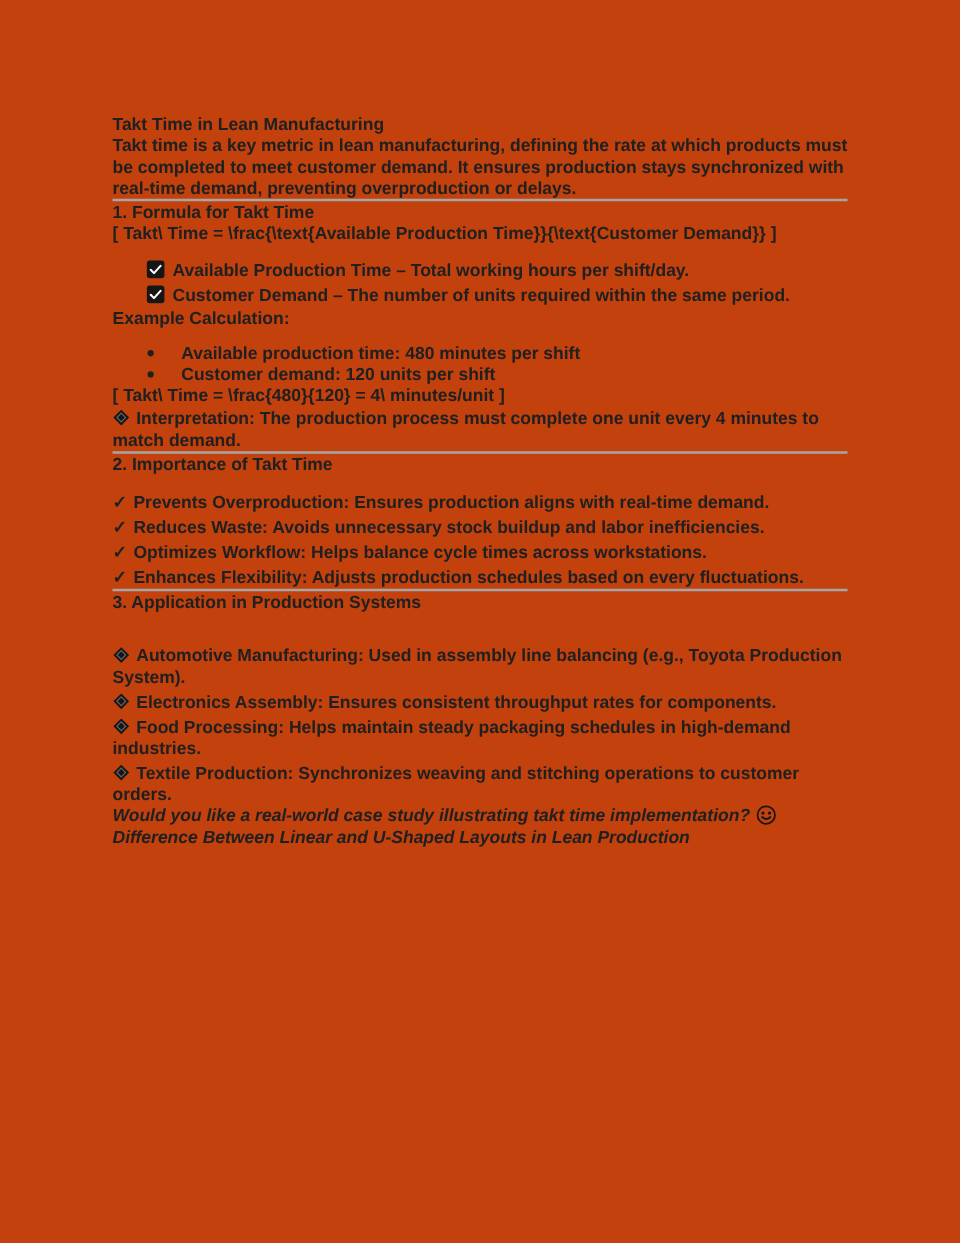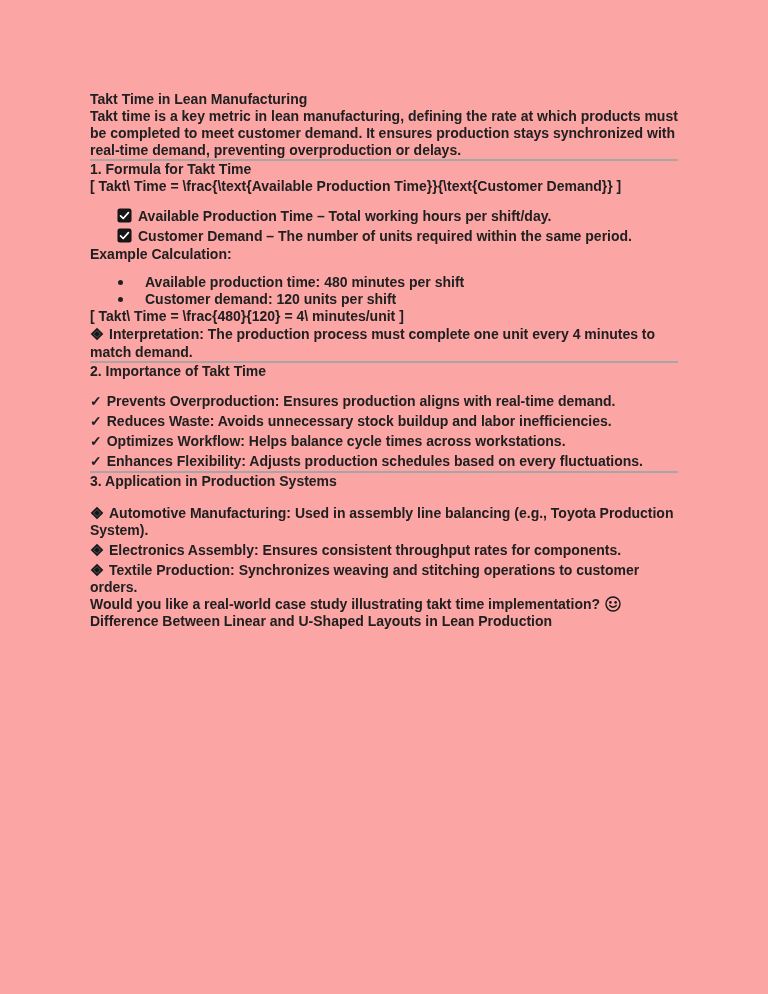--- a/index.html
+++ b/index.html
@@ -1,36 +1,36 @@
 <!DOCTYPE html>
 <html><head>
 <meta charset="utf-8">
 <style>
   html, body { margin: 0; padding: 0; background: #ffffff; }
   .page {
     width: 768px;
     height: 994px;
-    background: #fca5a5;
+    background: #c2410c;
     overflow: hidden;
     font-family: "Liberation Sans", sans-serif;
     font-weight: 700;
     color: #202020;
     box-sizing: border-box;
   }
   .content {
     padding: 91px 90px 0 90px;
     font-size: 14px;
     line-height: 17px;
   }
   .content p { margin: 0; }
 
   .mt8  { margin-top: 8px; }
   .mt10 { margin-top: 10px; }
   .mt11 { margin-top: 11px; }
-  .mt12 { margin-top: 12px; }
+  .mt12 { margin-top: 12px; font-style: italic; }
   .mt13 { margin-top: 13px; }
   .mt14 { margin-top: 14px; }
   .mt15 { margin-top: 15px; }
   .mt18 { margin-top: 18px; }
   .mt20 { margin-top: 20px; }
 
   .rule {
     border: none;
     border-top: 2px solid #a6a6a6;
     margin: 0;
@@ -54,21 +54,21 @@
     width: 5px;
     height: 5px;
     border-radius: 50%;
     background: #202020;
   }
 
   .checkmarks { margin-top: 11px; }
   .checkmark-line { line-height: 20px; }
   .check-glyph { margin-right: 5px; }
 
-  .dialist { margin-top: 15px; }
+  .dialist { margin-top: 26px; }
   .dia-item { line-height: 17px; }
   .dia-item + .dia-item { margin-top: 3px; }
   .dia svg { width: 14px; height: 14px; vertical-align: -2px; margin-right: 5px; }
 
   .smiley svg { width: 16px; height: 16px; vertical-align: -3px; margin-left: 5px; }
 </style>
 </head>
 <body>
 
 <div class="page">
@@ -148,20 +148,26 @@
       <div class="dia-item">
         <span class="dia"><svg viewBox="0 0 16 16">
               <polygon points="8,0.8 15.2,8 8,15.2 0.8,8" fill="#161616"></polygon>
               <polygon points="8,4 12,8 8,12 4,8" fill="none" stroke="#666666" stroke-width="1"></polygon>
             </svg></span><span>Electronics Assembly: Ensures consistent throughput rates for components.</span>
       </div>
       <div class="dia-item">
         <span class="dia"><svg viewBox="0 0 16 16">
               <polygon points="8,0.8 15.2,8 8,15.2 0.8,8" fill="#161616"></polygon>
               <polygon points="8,4 12,8 8,12 4,8" fill="none" stroke="#666666" stroke-width="1"></polygon>
+            </svg></span><span>Food Processing: Helps maintain steady packaging schedules in high-demand industries.</span>
+      </div>
+      <div class="dia-item">
+        <span class="dia"><svg viewBox="0 0 16 16">
+              <polygon points="8,0.8 15.2,8 8,15.2 0.8,8" fill="#161616"></polygon>
+              <polygon points="8,4 12,8 8,12 4,8" fill="none" stroke="#666666" stroke-width="1"></polygon>
             </svg></span><span>Textile Production: Synchronizes weaving and stitching operations to customer orders.</span>
       </div>
     </div>
 
     <p class="mt12">
       <span>Would you like a real-world case study illustrating takt time implementation?</span><span class="smiley"><svg viewBox="0 0 16 16">
             <circle cx="8" cy="8" r="7" fill="none" stroke="#161616" stroke-width="1.4"></circle>
             <circle cx="5.4" cy="6.4" r="1.3" fill="#161616"></circle>
             <circle cx="10.6" cy="6.4" r="1.3" fill="#161616"></circle>
             <path d="M4.7 9.6 Q8 12.8 11.3 9.6" fill="none" stroke="#161616" stroke-width="1.4" stroke-linecap="round"></path>

